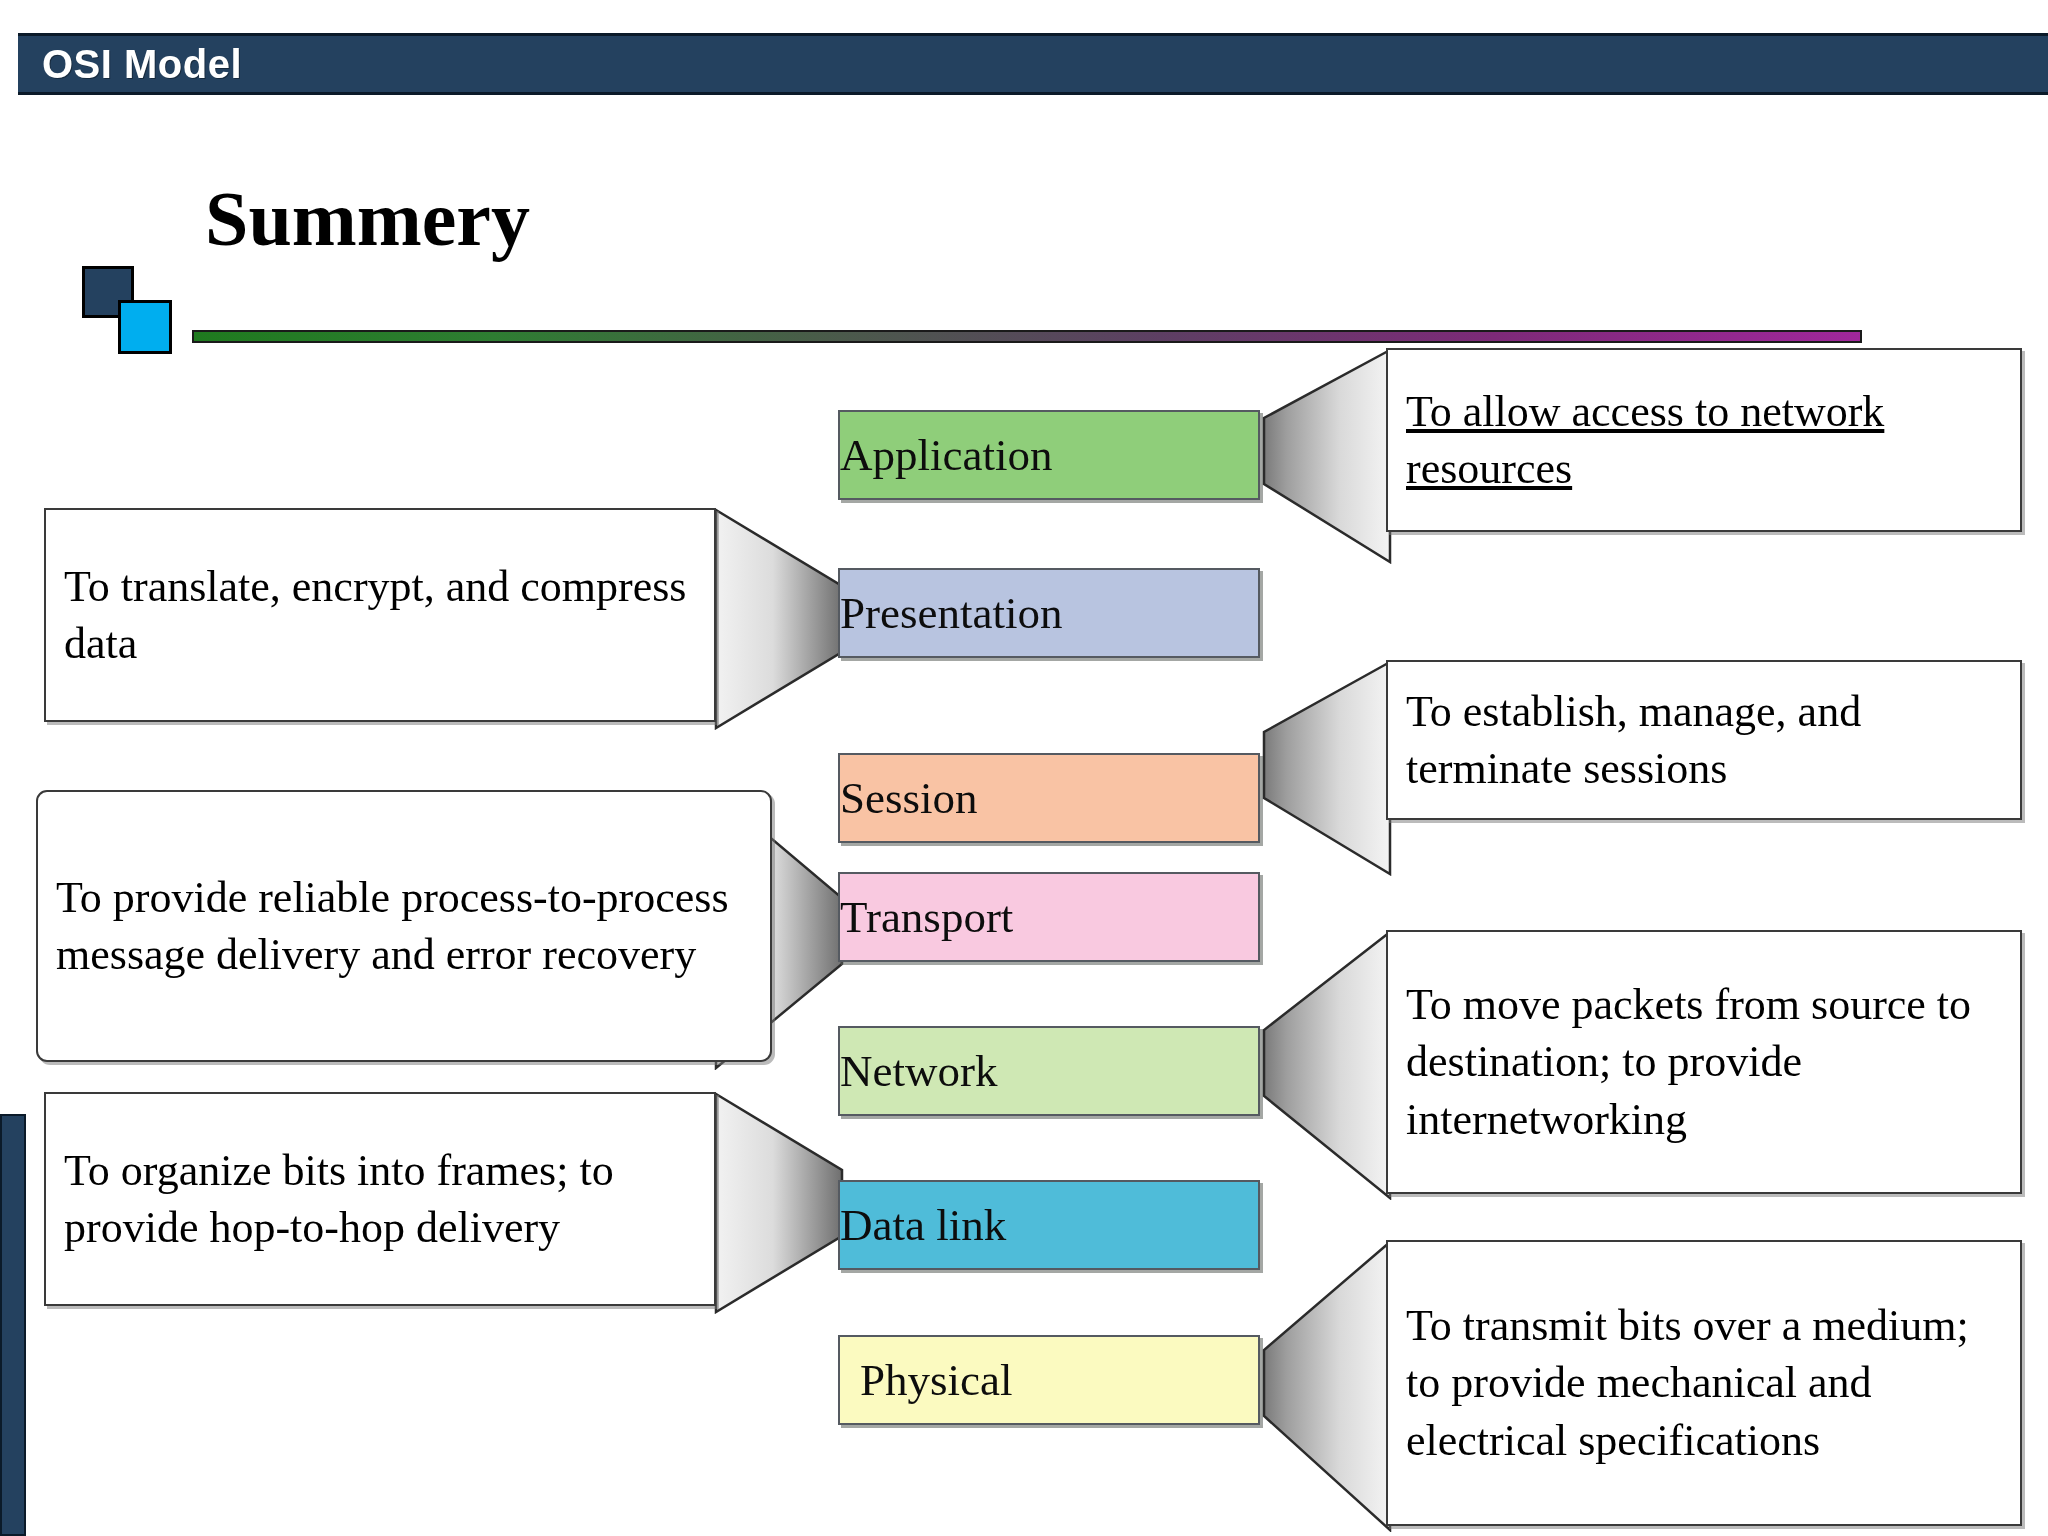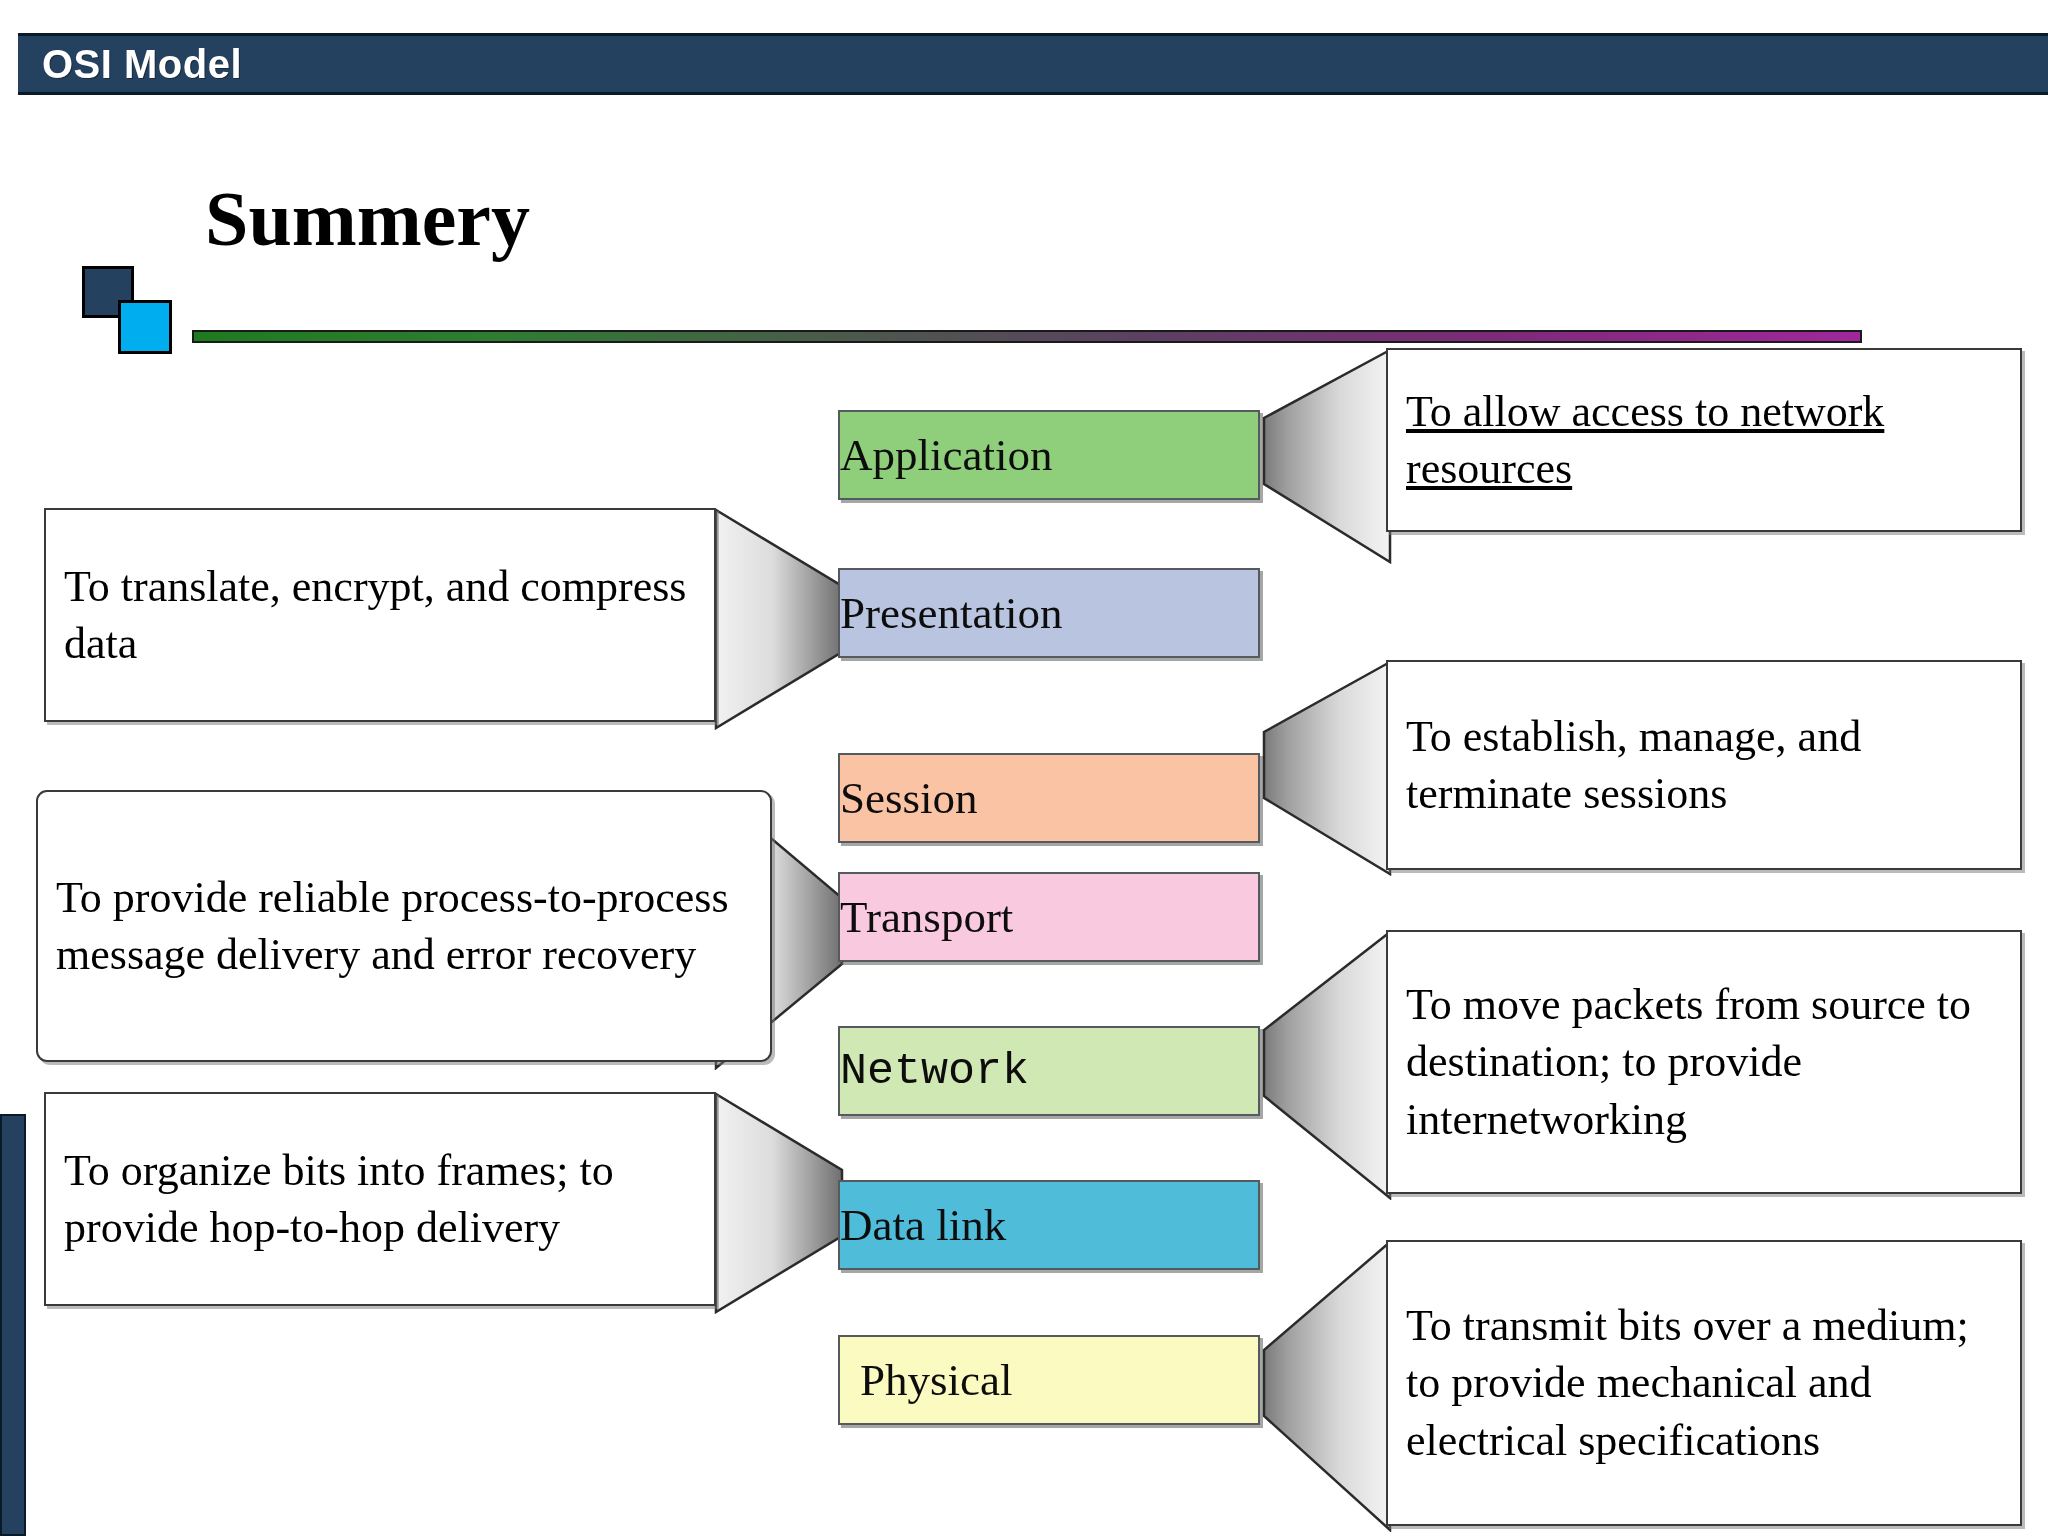--- a/index.html
+++ b/index.html
@@ -196,21 +196,21 @@
   </div>
 <div class="layer-box" id="layer-1" style="top: 568px; background: rgb(184, 196, 224);">
     <span>Presentation</span>
   </div>
 <div class="layer-box" id="layer-2" style="top: 721px; background: rgb(249, 195, 164); margin-top: 32px;">
     <span>Session</span>
   </div>
 <div class="layer-box" id="layer-3" style="top: 872px; background: rgb(249, 201, 224);">
     <span>Transport</span>
   </div>
-<div class="layer-box" id="layer-4" style="top: 1026px; background: rgb(207, 232, 180); font-family: Liberation Mono, monospace;">
+<div class="layer-box" id="layer-4" style="top: 1026px; background: rgb(207, 232, 180);">
     <span>Network</span>
   </div>
 <div class="layer-box" id="layer-5" style="top: 1180px; background: rgb(79, 188, 217);">
     <span>Data link</span>
   </div>
 <div class="layer-box" id="layer-6" style="top: 1335px; background: rgb(251, 250, 192); padding-left: 20px;">
     <span>Physical</span>
   </div>
 
 <div class="desc-box" style="left:44px;top:508px;width:672px;height:214px;">
@@ -219,21 +219,21 @@
 <div class="desc-box" style="left:36px;top:790px;width:736px;height:272px;border-radius:11px;">
   <span class="txt">To provide reliable process-to-process message delivery and error recovery</span>
 </div>
 <div class="desc-box" style="left:44px;top:1092px;width:672px;height:214px;">
   <span class="txt">To organize bits into frames; to provide hop-to-hop delivery</span>
 </div>
 
 <div class="desc-box" style="left:1386px;top:348px;width:636px;height:184px;text-decoration:underline;">
   <span class="txt">To allow access to network resources</span>
 </div>
-<div class="desc-box" style="left:1386px;top:660px;width:636px;height:210px;font-family:Liberation Serif, serif;">
+<div class="desc-box" style="left:1386px;top:660px;width:636px;height:160px;font-family:Liberation Serif, serif;">
   <span class="txt">To establish, manage, and terminate sessions</span>
 </div>
 <div class="desc-box" style="left:1386px;top:930px;width:636px;height:264px;">
   <span class="txt">To move packets from source to destination; to provide internetworking</span>
 </div>
 <div class="desc-box" style="left:1386px;top:1240px;width:636px;height:286px;">
   <span class="txt">To transmit bits over a medium; to provide mechanical and electrical specifications</span>
 </div>
 
 </body></html>

